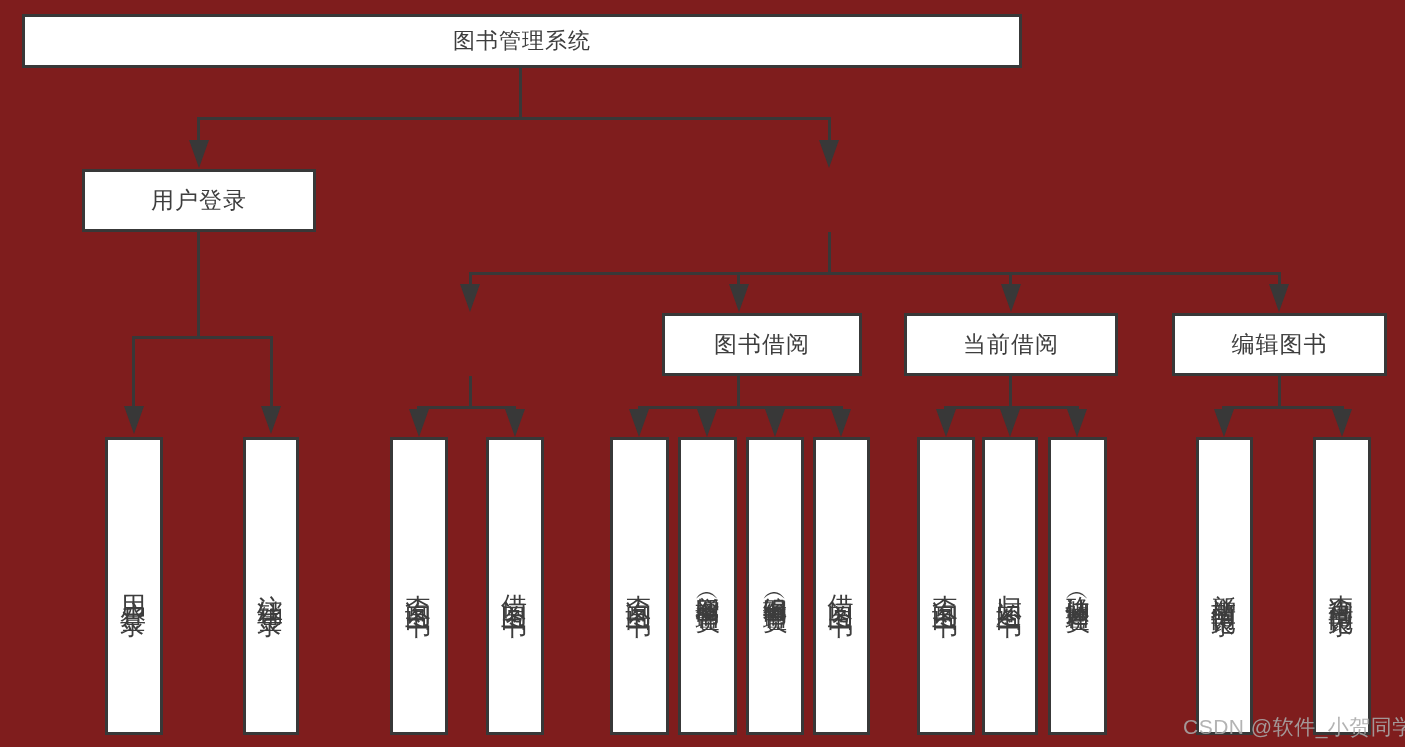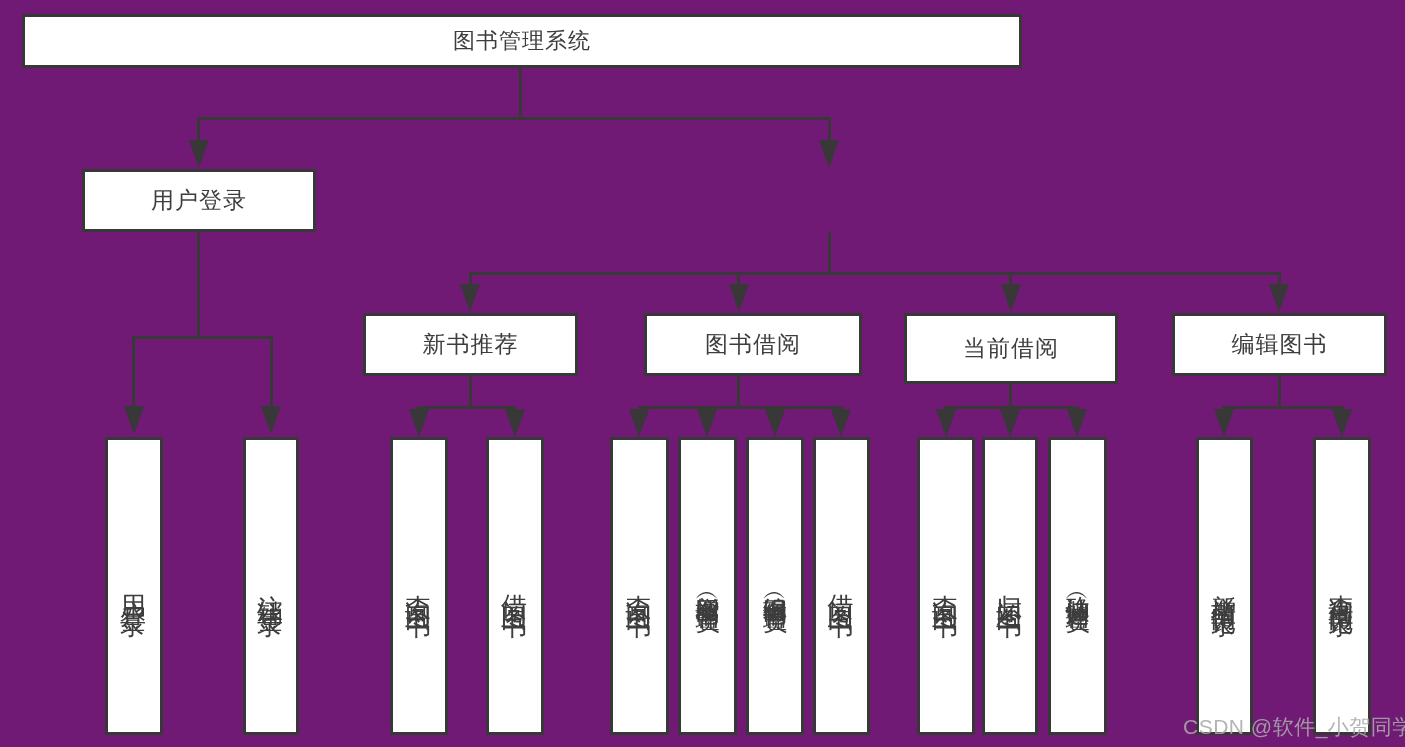--- a/index.html
+++ b/index.html
@@ -1,20 +1,20 @@
 <!DOCTYPE html>
 <html><head>
 <meta charset="utf-8">
 <style>
   html, body { margin: 0; padding: 0; background: #ffffff; }
   #canvas {
     position: relative;
     width: 1405px;
     height: 747px;
-    background: #701a75;
+    background: #7f1d1d;
     font-family: "Liberation Sans", "DejaVu Sans", sans-serif;
     overflow: hidden;
   }
   .node {
     position: absolute;
     box-sizing: border-box;
     background: #ffffff;
     border: 3px solid #383838;
     display: flex;
     align-items: center;
@@ -98,23 +98,22 @@
 
   <div class="line" style="left:469px; top:272px; width:3px; height:16px;"></div>
   <div class="arrowhead" style="left:460px; top:284px;"></div>
   <div class="line" style="left:737px; top:272px; width:3px; height:16px;"></div>
   <div class="arrowhead" style="left:729px; top:284px;"></div>
   <div class="line" style="left:1009px; top:272px; width:3px; height:16px;"></div>
   <div class="arrowhead" style="left:1001px; top:284px;"></div>
   <div class="line" style="left:1278px; top:272px; width:3px; height:16px;"></div>
   <div class="arrowhead" style="left:1269px; top:284px;"></div>
 
-  <div class="node" style="left:363px; top:313px; width:215px; height:63px;">新书推荐</div>
-  <div class="node" style="left:644px; top:313px; width:218px; height:63px;">图书借阅</div>
-  <div class="node" style="left:904px; top:313px; width:214px; height:71px;">当前借阅</div>
+  <div class="node" style="left:662px; top:313px; width:200px; height:63px;">图书借阅</div>
+  <div class="node" style="left:904px; top:313px; width:214px; height:63px;">当前借阅</div>
   <div class="node" style="left:1172px; top:313px; width:215px; height:63px;">编辑图书</div>
 
   <div class="line" style="left:469px; top:376px; width:3px; height:33px;"></div>
   <div class="line" style="left:417px; top:406px; width:99px; height:3px;"></div>
   <div class="arrowhead" style="left:409px; top:409px;"></div>
   <div class="arrowhead" style="left:505px; top:409px;"></div>
 
   <div class="line" style="left:737px; top:376px; width:3px; height:33px;"></div>
   <div class="line" style="left:638px; top:406px; width:205px; height:3px;"></div>
   <div class="arrowhead" style="left:629px; top:409px;"></div>

